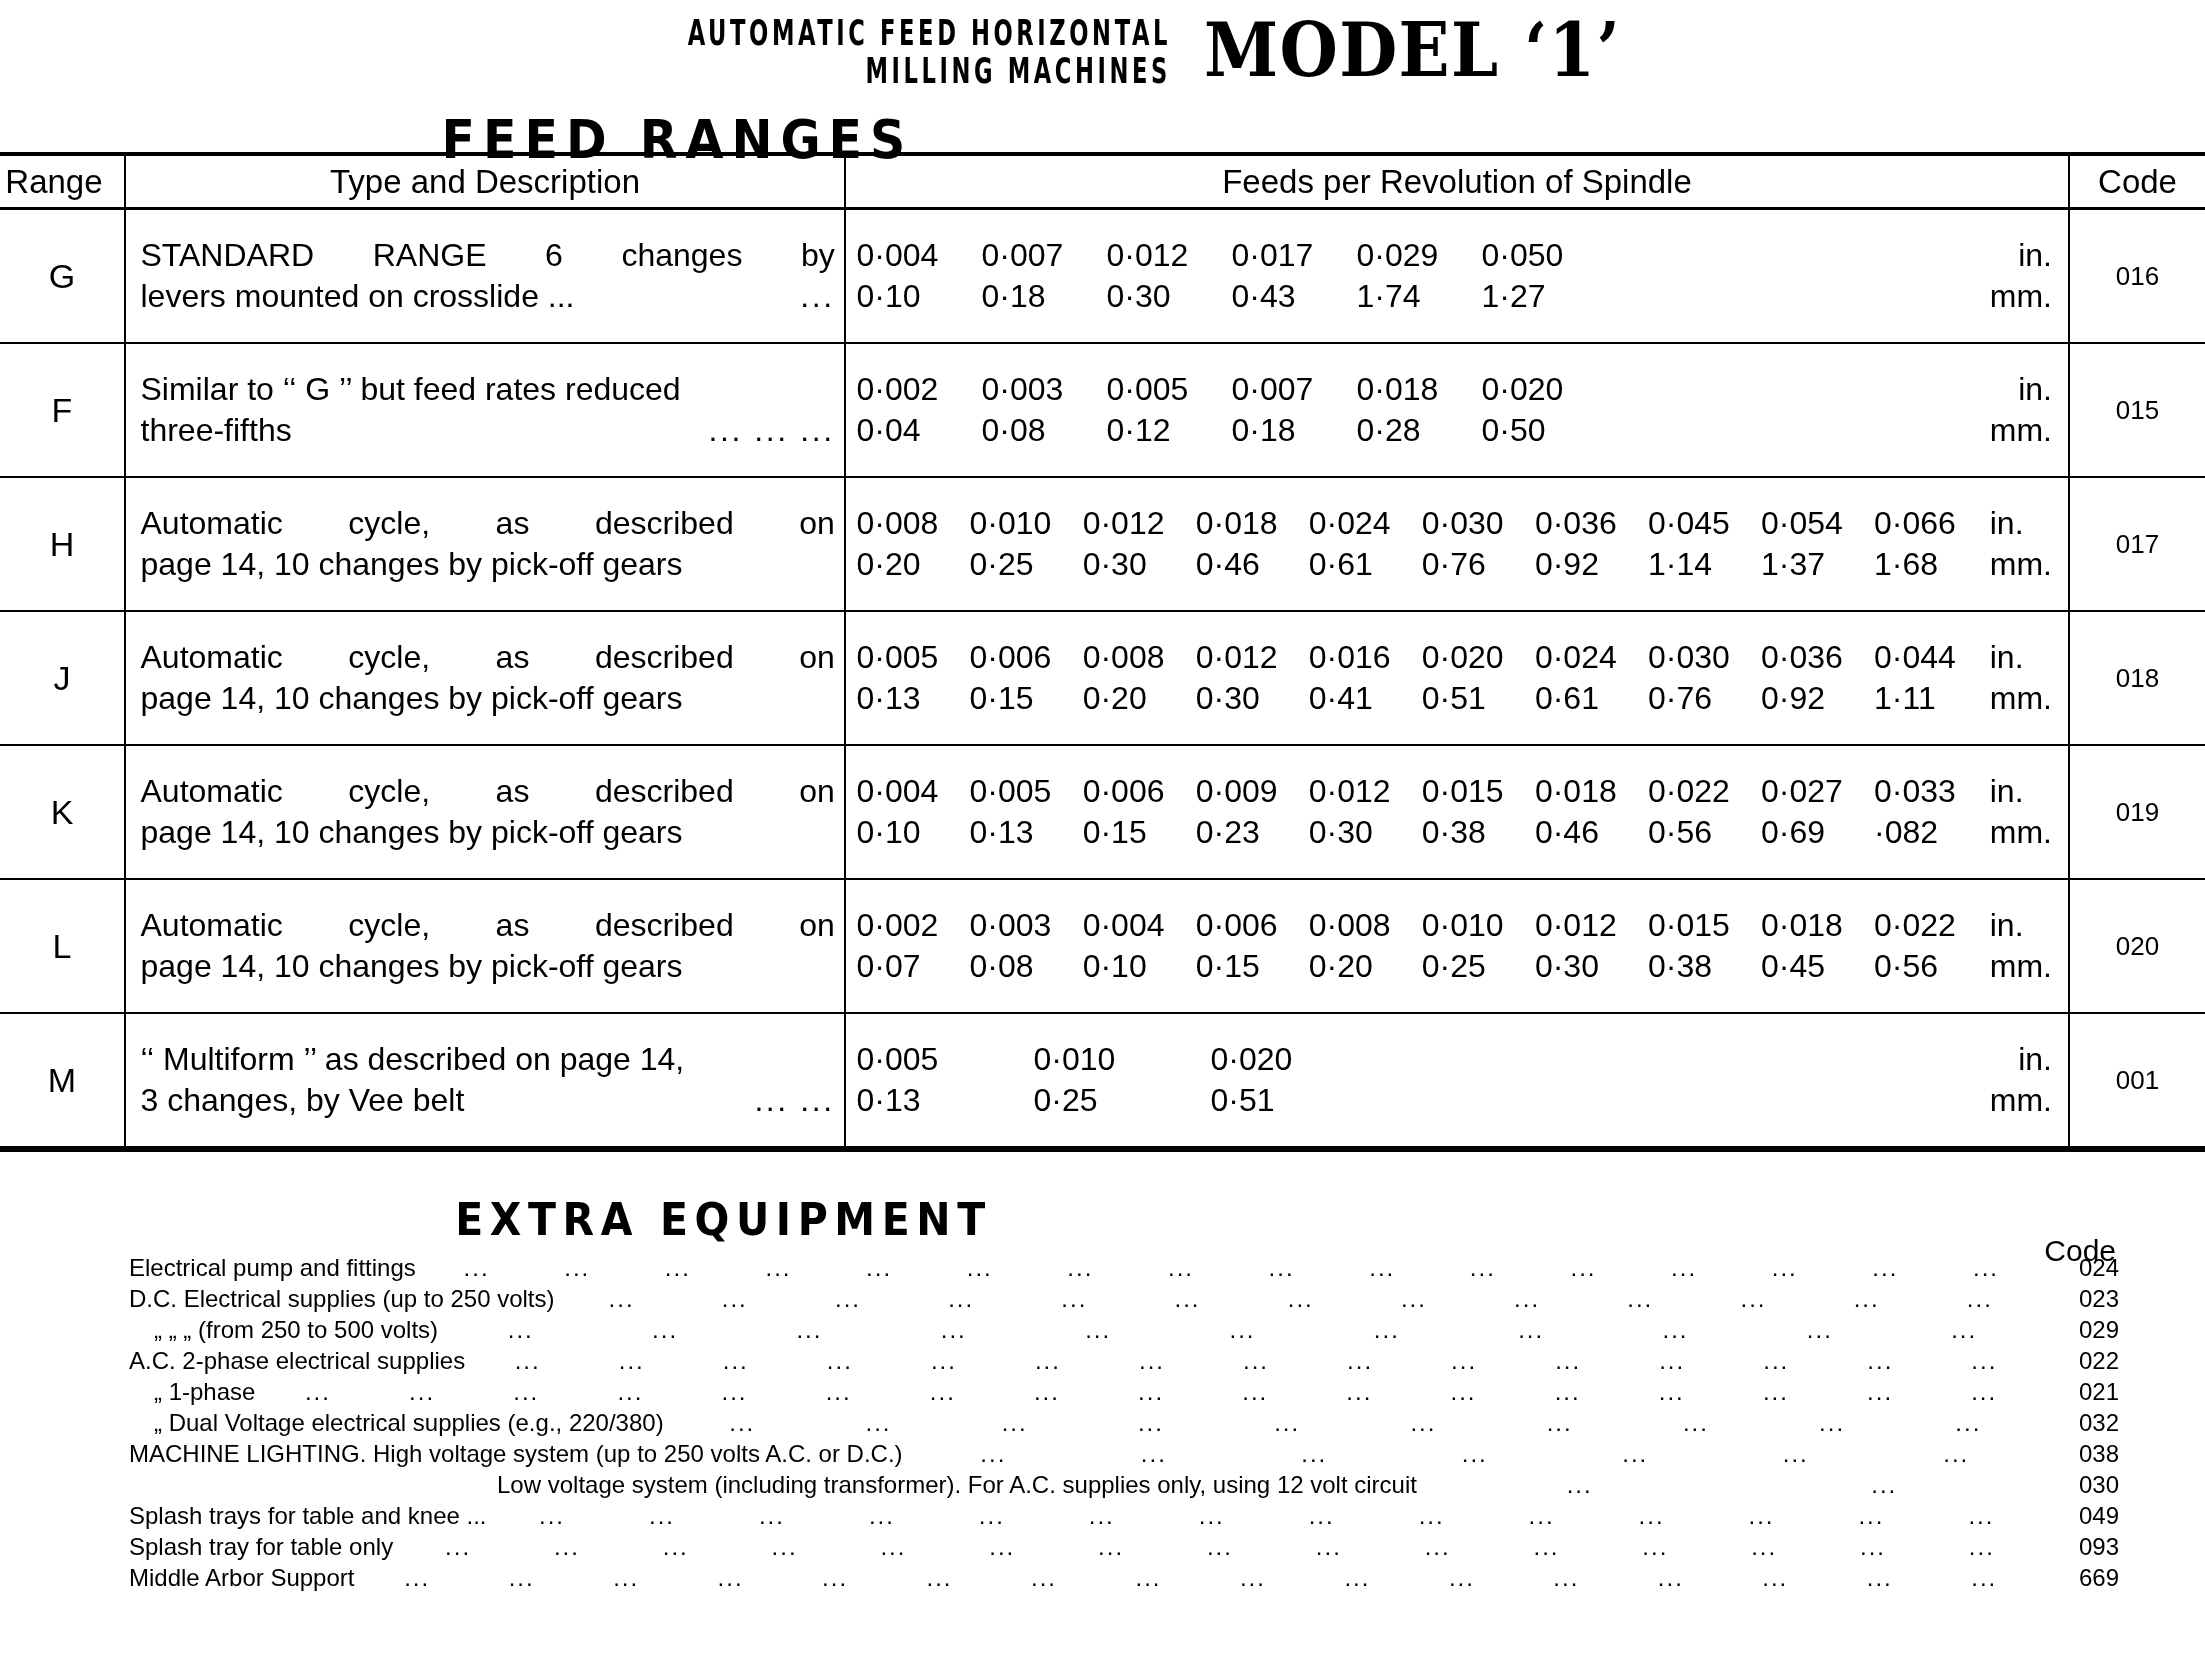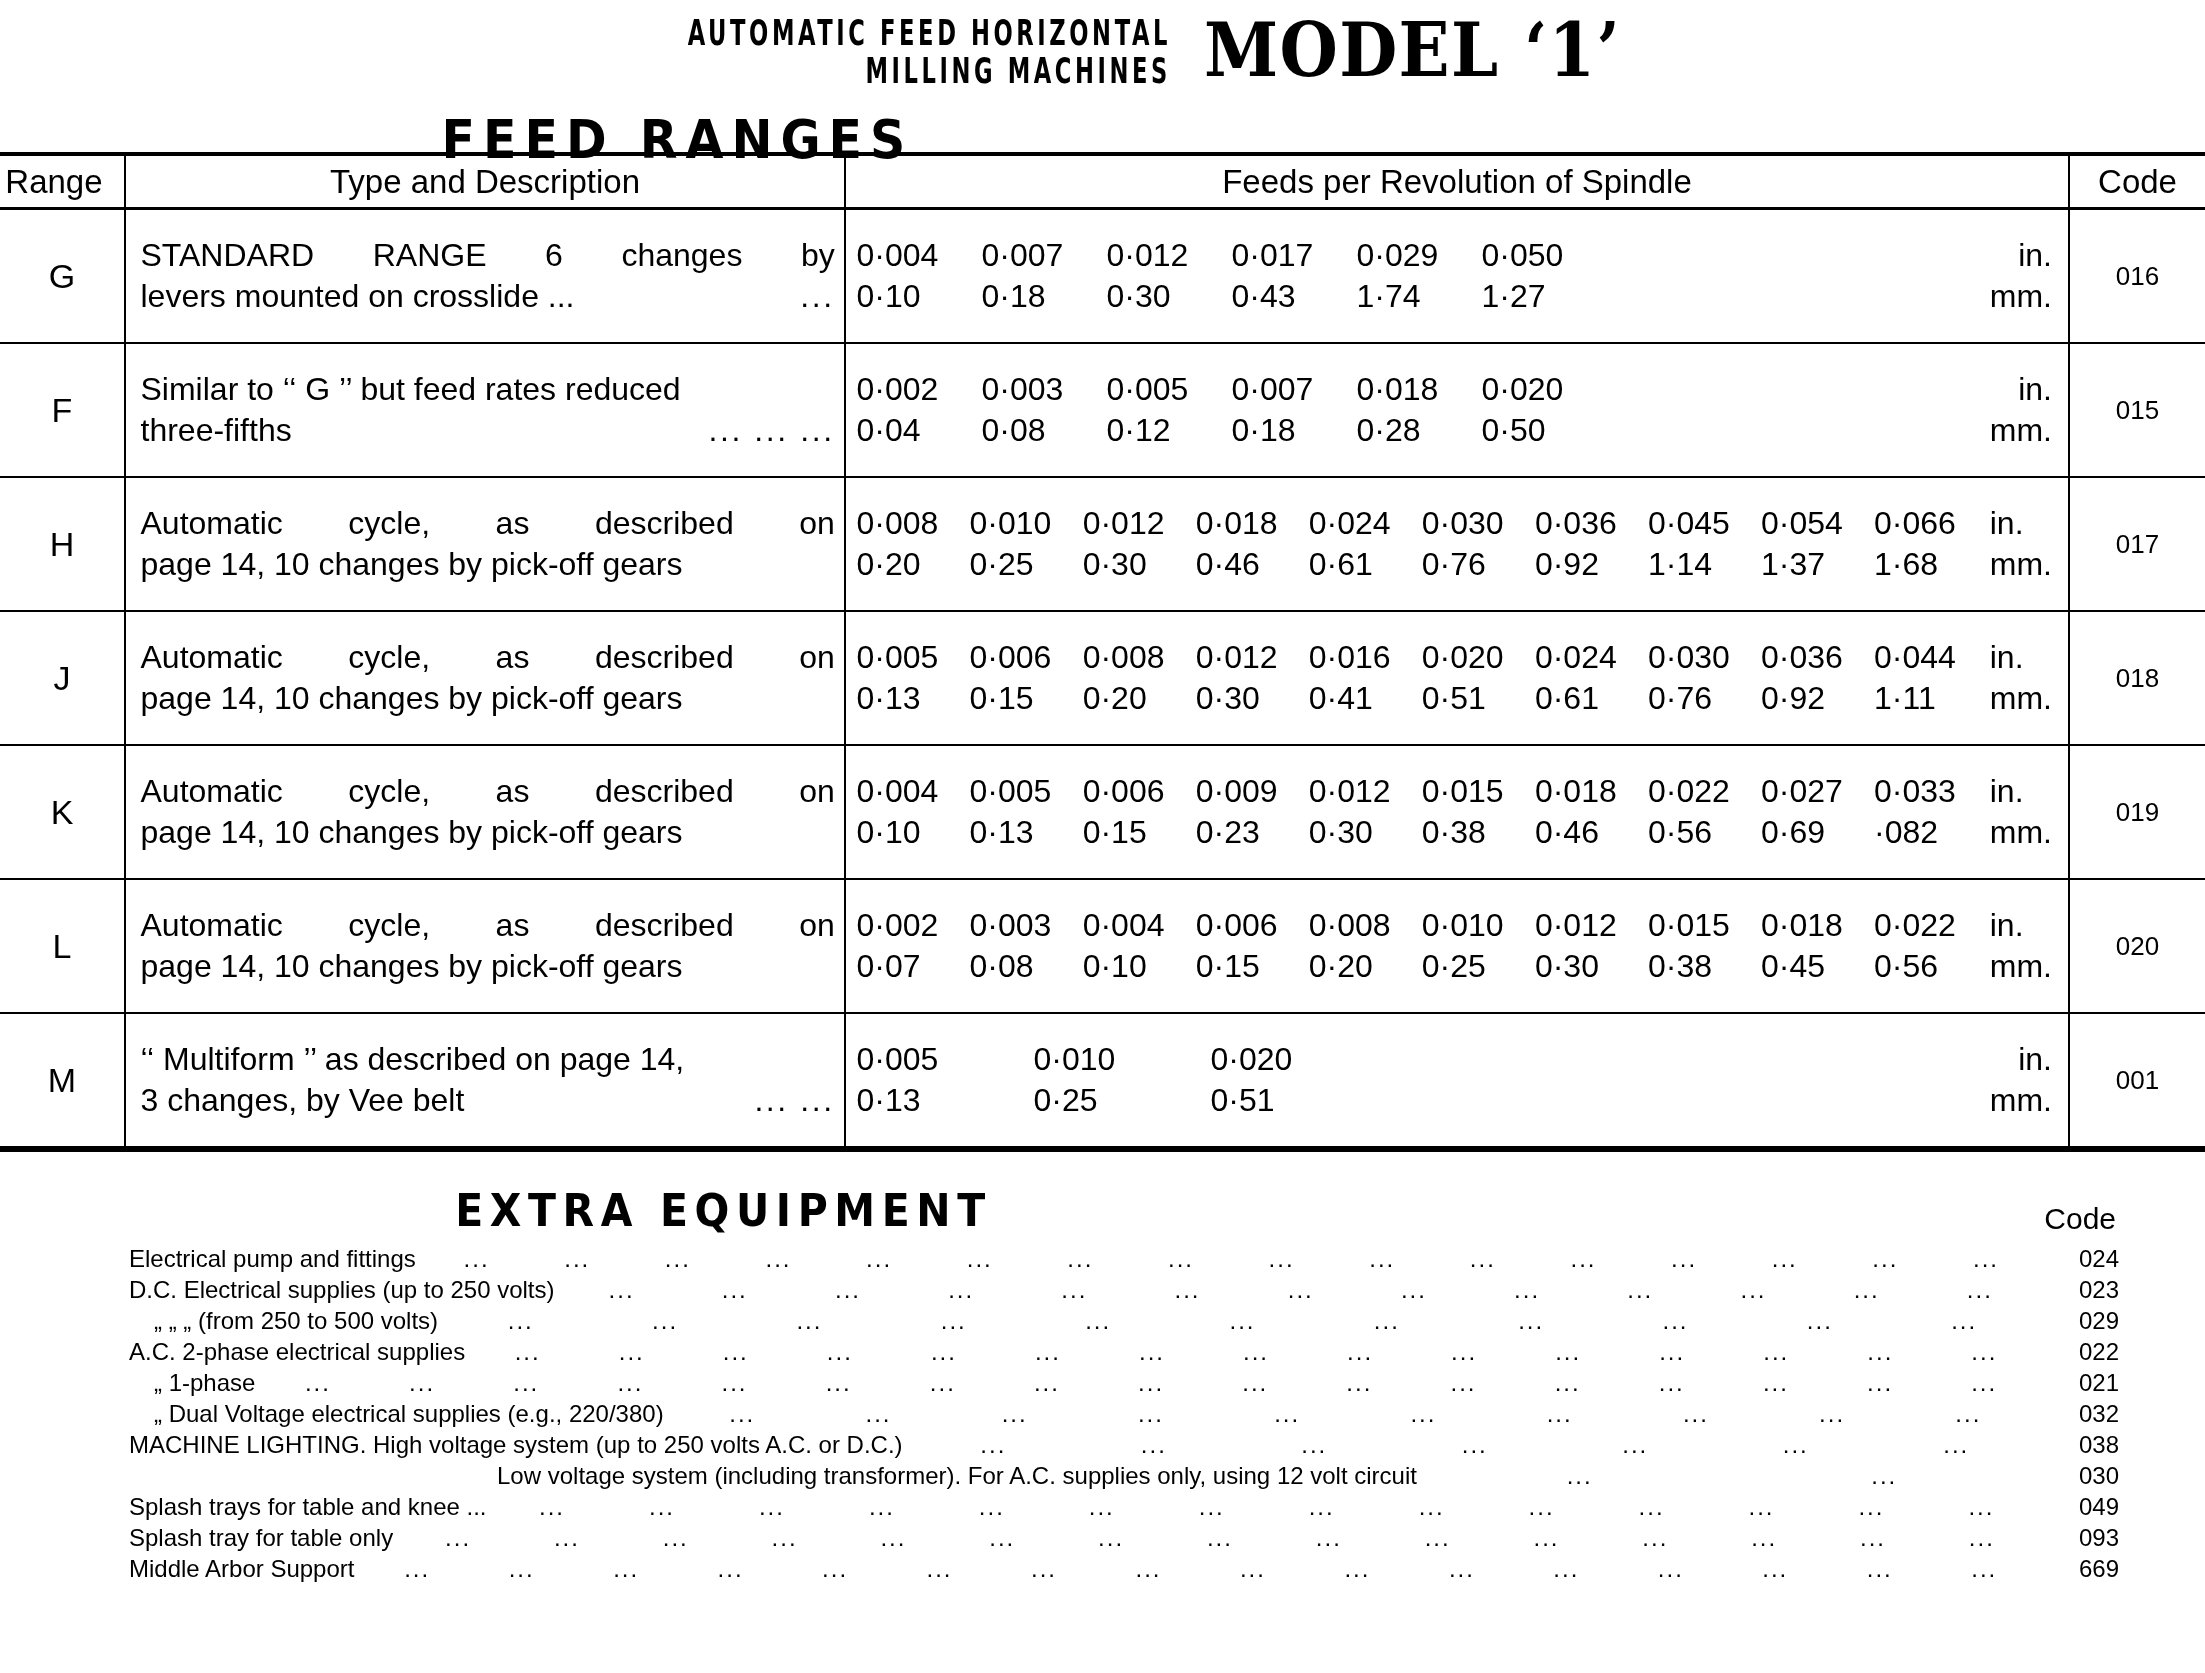--- a/index.html
+++ b/index.html
@@ -159,21 +159,22 @@
   }
   .unit-inline {
     padding-left: 2.6px;
     text-align: left;
     width: 79px;
   }
 
   
   .extra-wrap {
     position: relative;
-    padding-top: 24px;
+    padding-top: 1px;
+    margin-top: 32px;
   }
   .extra-title {
     text-align: center;
     font-family: "DejaVu Sans", sans-serif;
     font-weight: bold;
     font-size: 41px;
     letter-spacing: 6.6px;
     transform: scaleY(1.08);
     margin-top: 10.5px;
     width: 1447px;

